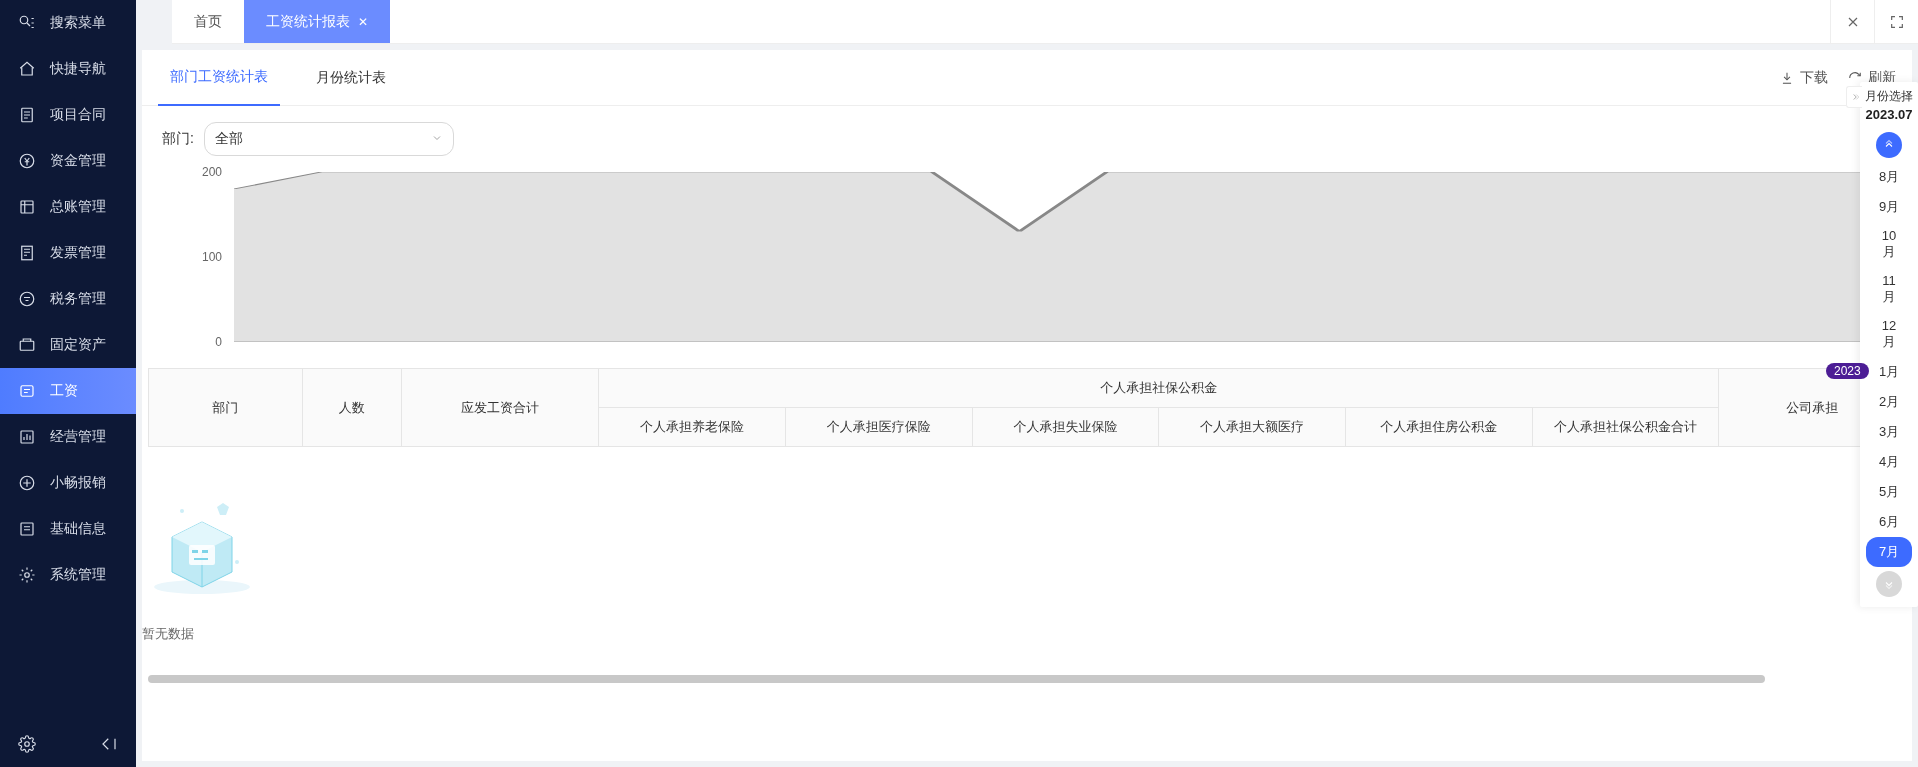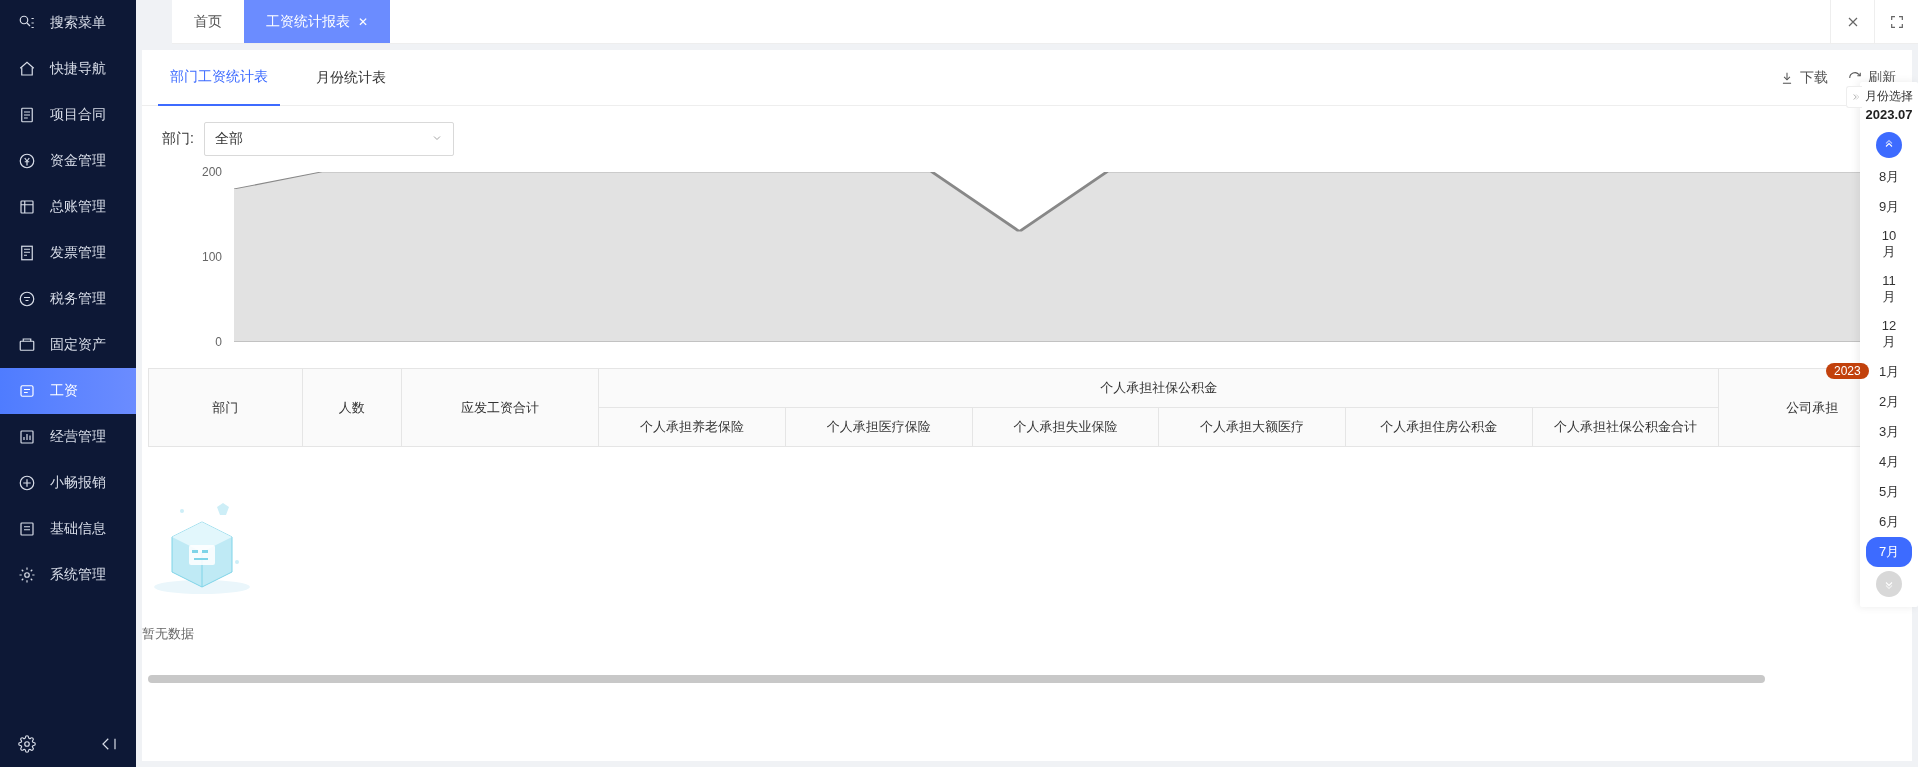--- a/index.html
+++ b/index.html
@@ -30,21 +30,21 @@
 
 .sub-tabs { display: flex; align-items: center; border-bottom: 1px solid #eee; padding: 0 16px; position: relative; height: 56px; }
 .sub-tab { padding: 0 12px; height: 56px; display: flex; align-items: center; cursor: pointer; color: #333; font-size: 14px; margin-right: 24px; }
 .sub-tab.active { color: #3d6bff; border-bottom: 2px solid #3d6bff; }
 .sub-actions { margin-left: auto; display: flex; align-items: center; gap: 20px; height: 56px; }
 .link-btn { display: inline-flex; align-items: center; gap: 6px; color: #555; cursor: pointer; font-size: 14px; }
 .link-btn svg { width: 14px; height: 14px; stroke: currentColor; fill: none; stroke-width: 1.8; }
 
 .filter-row { padding: 16px 20px; display: flex; align-items: center; gap: 10px; }
 .filter-row label { color: #333; }
-.select { width: 250px; height: 34px; border: 1px solid #d9d9d9; border-radius: 2px; display: flex; align-items: center; justify-content: space-between; padding: 0 10px; cursor: pointer; background: #fff; }
+.select { width: 250px; height: 34px; border: 1px solid #d9d9d9; border-radius: 12px; display: flex; align-items: center; justify-content: space-between; padding: 0 10px; cursor: pointer; background: #fff; }
 .select .chev svg { width: 12px; height: 12px; stroke: #999; fill: none; stroke-width: 1.8; }
 
 
 .chart-wrap { padding: 0 20px 10px 20px; }
 .chart-box { position: relative; height: 186px; }
 .chart-axis-tick { position: absolute; left: 0; font-size: 12px; color: #666; transform: translateY(-50%); width: 60px; text-align: right; }
 .chart-plot { position: absolute; left: 72px; right: 0; top: 0; bottom: 16px; }
 .chart-plot svg { width: 100%; height: 100%; display: block; }
 
 
@@ -69,21 +69,21 @@
 .month-panel-collapse { position: absolute; left: -14px; top: 4px; width: 16px; height: 22px; background: #fff; border: 1px solid #eee; border-right: none; display: flex; align-items: center; justify-content: center; cursor: pointer; border-radius: 3px 0 0 3px; }
 .month-panel-collapse svg { width: 10px; height: 10px; stroke: #999; fill: none; stroke-width: 2; }
 .month-panel-date { font-size: 13px; font-weight: bold; color: #222; padding-bottom: 6px; }
 .month-scroll-btn { width: 26px; height: 26px; border-radius: 50%; display: flex; align-items: center; justify-content: center; margin: 4px 0; cursor: pointer; }
 .month-scroll-btn.primary { background: #3d6bff; color: #fff; }
 .month-scroll-btn.muted { background: #d8d8d8; color: #fff; }
 .month-scroll-btn svg { width: 12px; height: 12px; stroke: currentColor; fill: none; stroke-width: 2.2; }
 .month-list { display: flex; flex-direction: column; align-items: center; width: 100%; position: relative; }
 .month-item { font-size: 13px; color: #333; padding: 6px 10px; cursor: pointer; width: 46px; text-align: center; border-radius: 12px; }
 .month-item.active { background: #3d6bff; color: #fff; }
-.year-badge { position: absolute; left: -40px; background: #c2410c; color: #fff; font-size: 12px; padding: 1px 8px; border-radius: 10px; }
+.year-badge { position: absolute; left: -40px; background: #4c1d95; color: #fff; font-size: 12px; padding: 1px 8px; border-radius: 10px; }
 </style>
 </head>
 <body>
 
 <div class="app">
 
   <div class="sidebar">
     <div class="sidebar-items">
         <div class="sidebar-item">
           <span class="icon">

